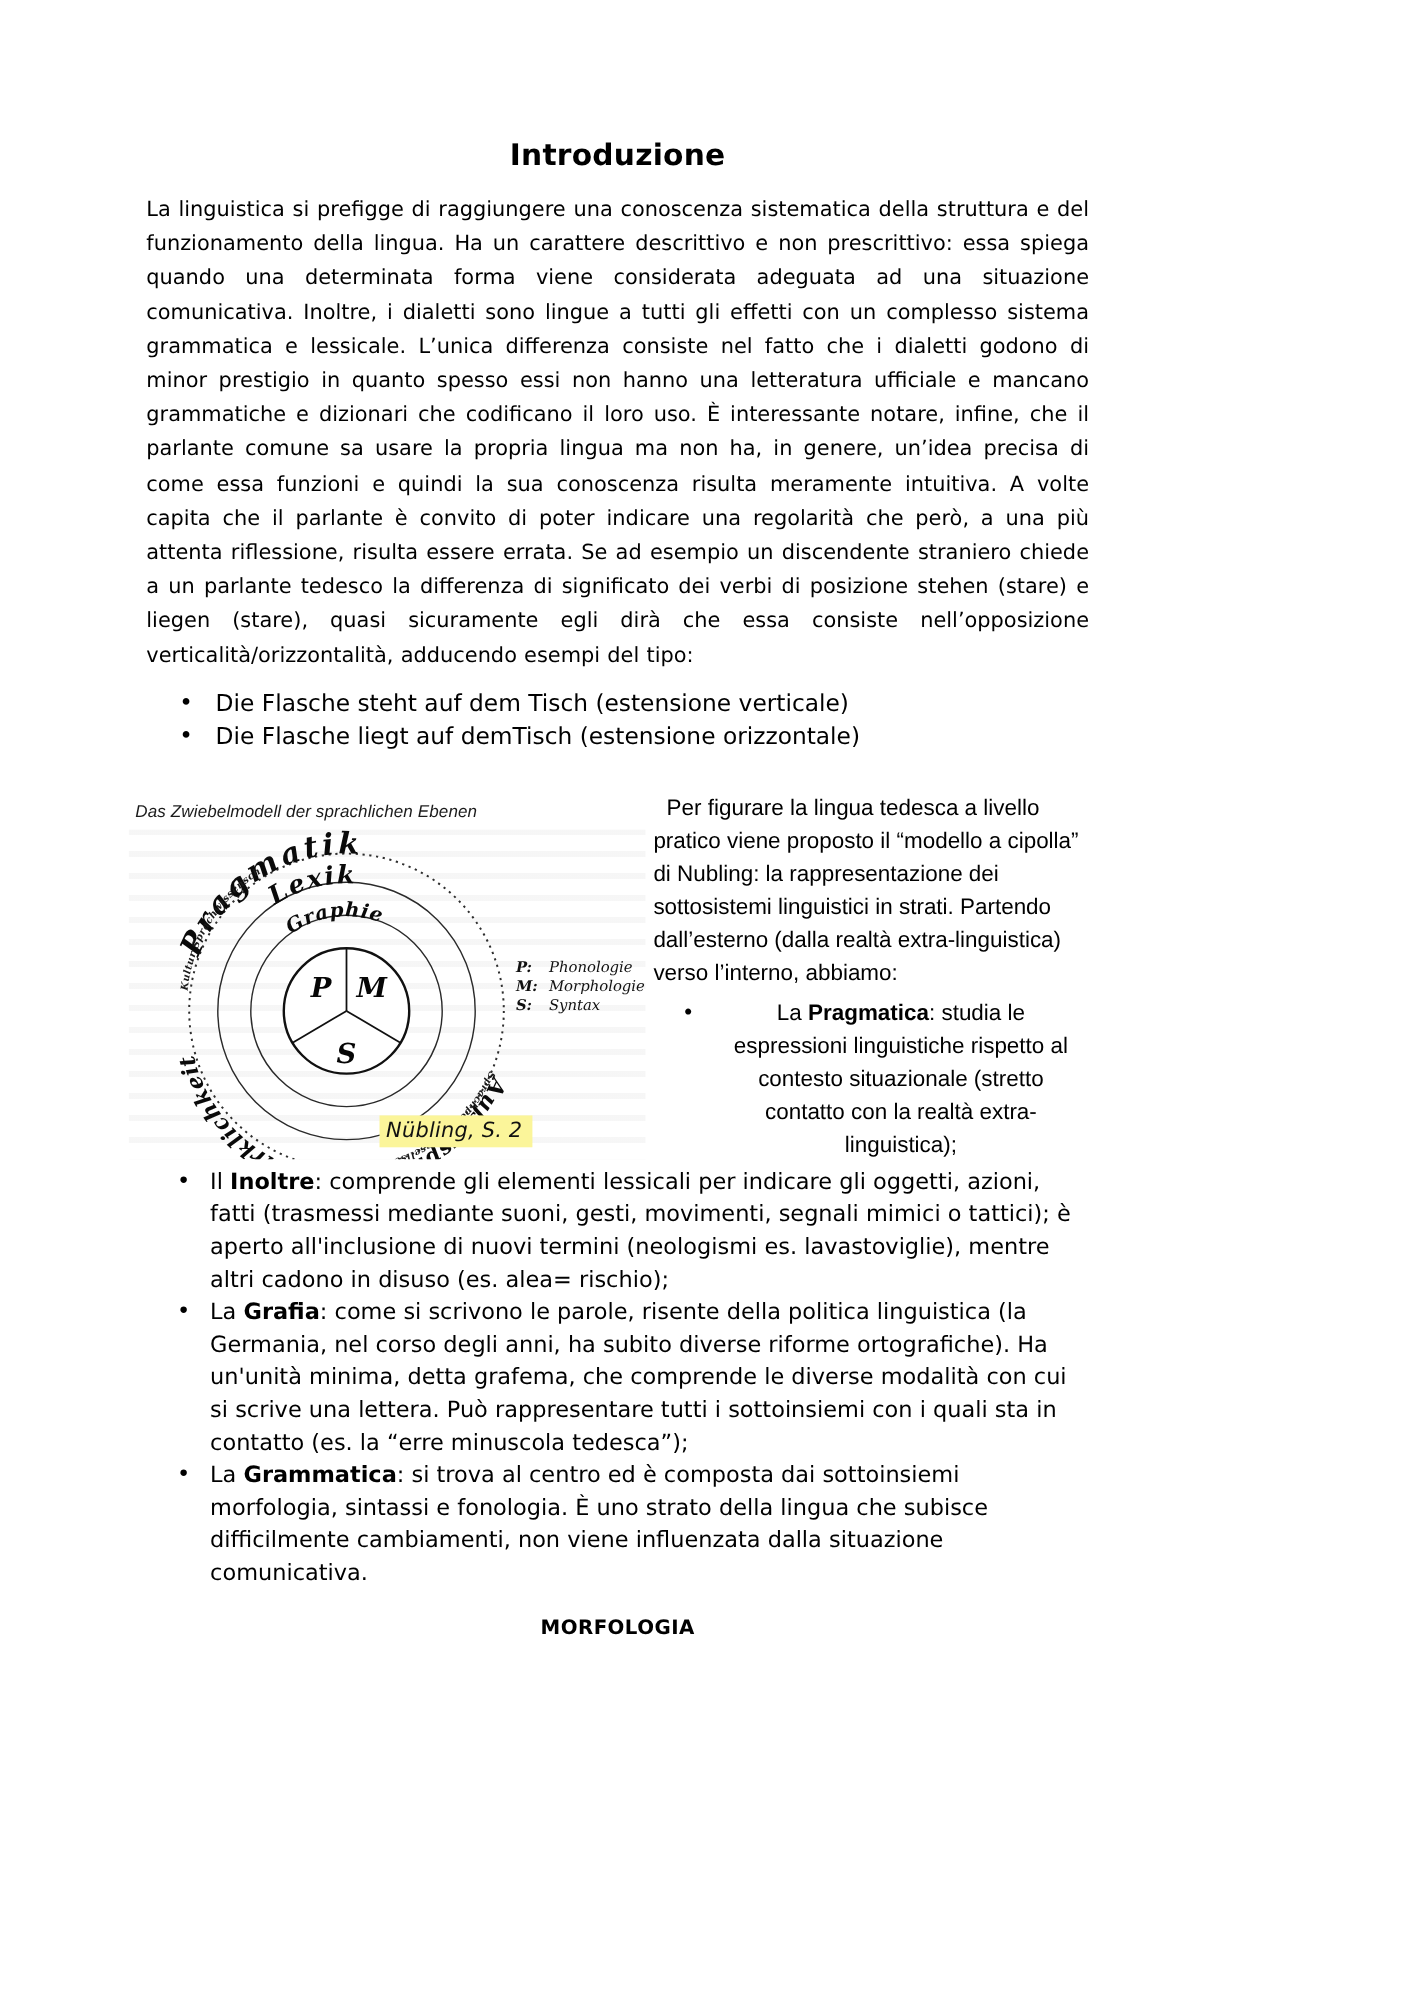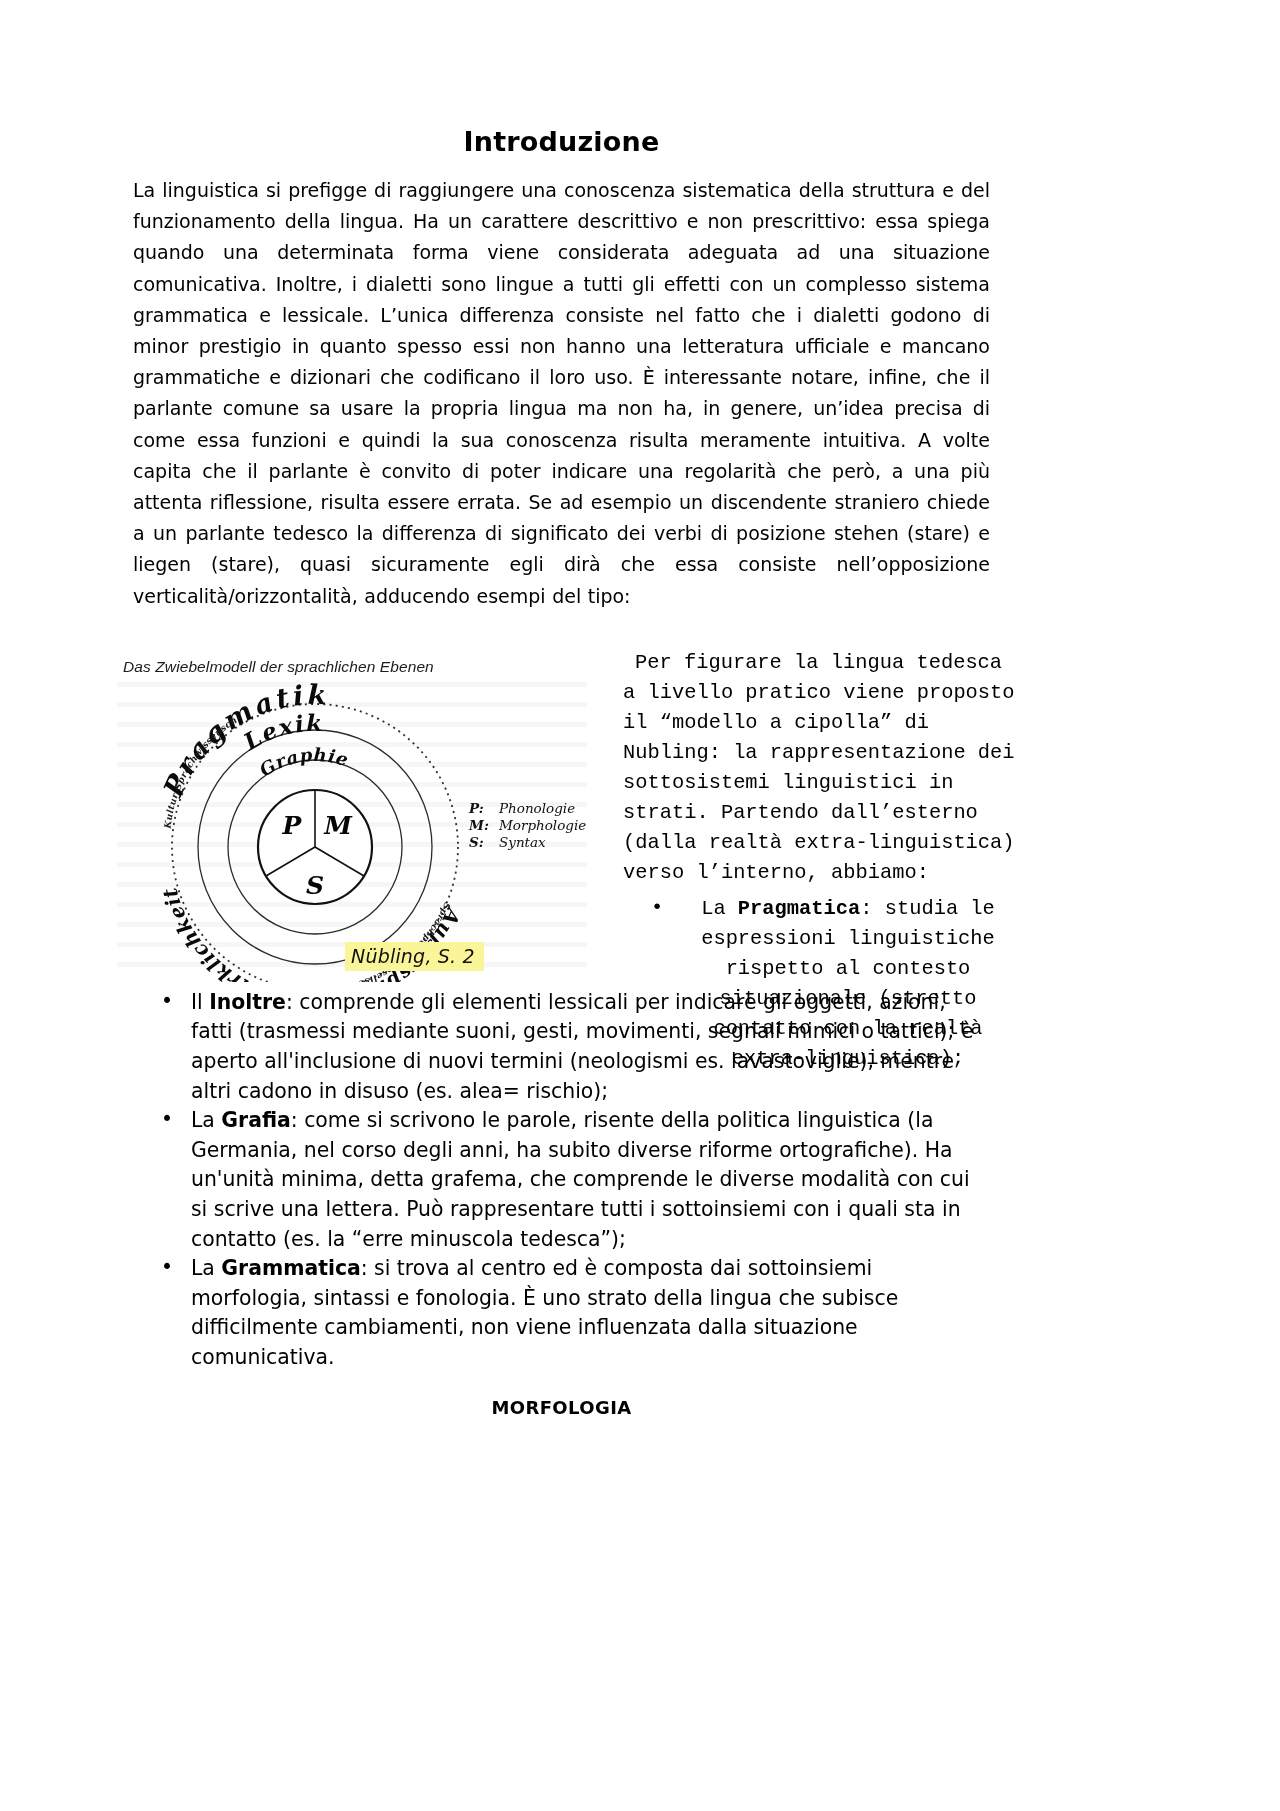--- a/index.html
+++ b/index.html
@@ -134,26 +134,26 @@
     background: #fbf59a;
     font-family: "DejaVu Sans", sans-serif;
     font-size: 19px;
     padding: 3px 9px 4px 6px;
     color: #111;
     letter-spacing: 0.2px;
   }
 
   .side-col {
     position: absolute;
-    left: 490px;
+    left: 461px;
     top: -10px;
     width: 392px;
     font-size: 20.4px;
     line-height: 30px;
-    font-family: Liberation Mono, monospace;
+    font-family: Liberation Sans, sans-serif;
   }
   .side-col p { margin: 0; text-indent: 12px; }
 
   ul.sub-bullets {
     list-style: none;
     margin: 6px 0 0 0;
     padding: 0;
     text-align: center;
   }
   ul.sub-bullets > li {
@@ -206,20 +206,22 @@
 <body>
 
 <div class="page">
   <div class="content">
 
     <h1 class="doc-title">Introduzione</h1>
 
     <p class="body-par">La linguistica si prefigge di raggiungere una conoscenza sistematica della struttura e del funzionamento della lingua. Ha un carattere descrittivo e non prescrittivo: essa spiega quando una determinata forma viene considerata adeguata ad una situazione comunicativa. Inoltre, i dialetti sono lingue a tutti gli effetti con un complesso sistema grammatica e lessicale. L’unica differenza consiste nel fatto che i dialetti godono di minor prestigio in quanto spesso essi non hanno una letteratura ufficiale e mancano grammatiche e dizionari che codificano il loro uso. È interessante notare, infine, che il parlante comune sa usare la propria lingua ma non ha, in genere, un’idea precisa di come essa funzioni e quindi la sua conoscenza risulta meramente intuitiva. A volte capita che il parlante è convito di poter indicare una regolarità che però, a una più attenta riflessione, risulta essere errata. Se ad esempio un discendente straniero chiede a un parlante tedesco la differenza di significato dei verbi di posizione stehen (stare) e liegen (stare), quasi sicuramente egli dirà che essa consiste nell’opposizione verticalità/orizzontalità, adducendo esempi del tipo:</p>
 
     <ul class="bullets">
+      <li>Die Flasche steht auf dem Tisch (estensione verticale)</li>
+      <li>Die Flasche liegt auf demTisch (estensione orizzontale)</li>
     </ul>
 
     <div class="figure-row">
 
       <div class="figure-wrap">
         <div class="fig-caption-top">Das Zwiebelmodell der sprachlichen Ebenen</div>
 
         <div class="onion">
           <div class="onion-ghost"></div>
 

